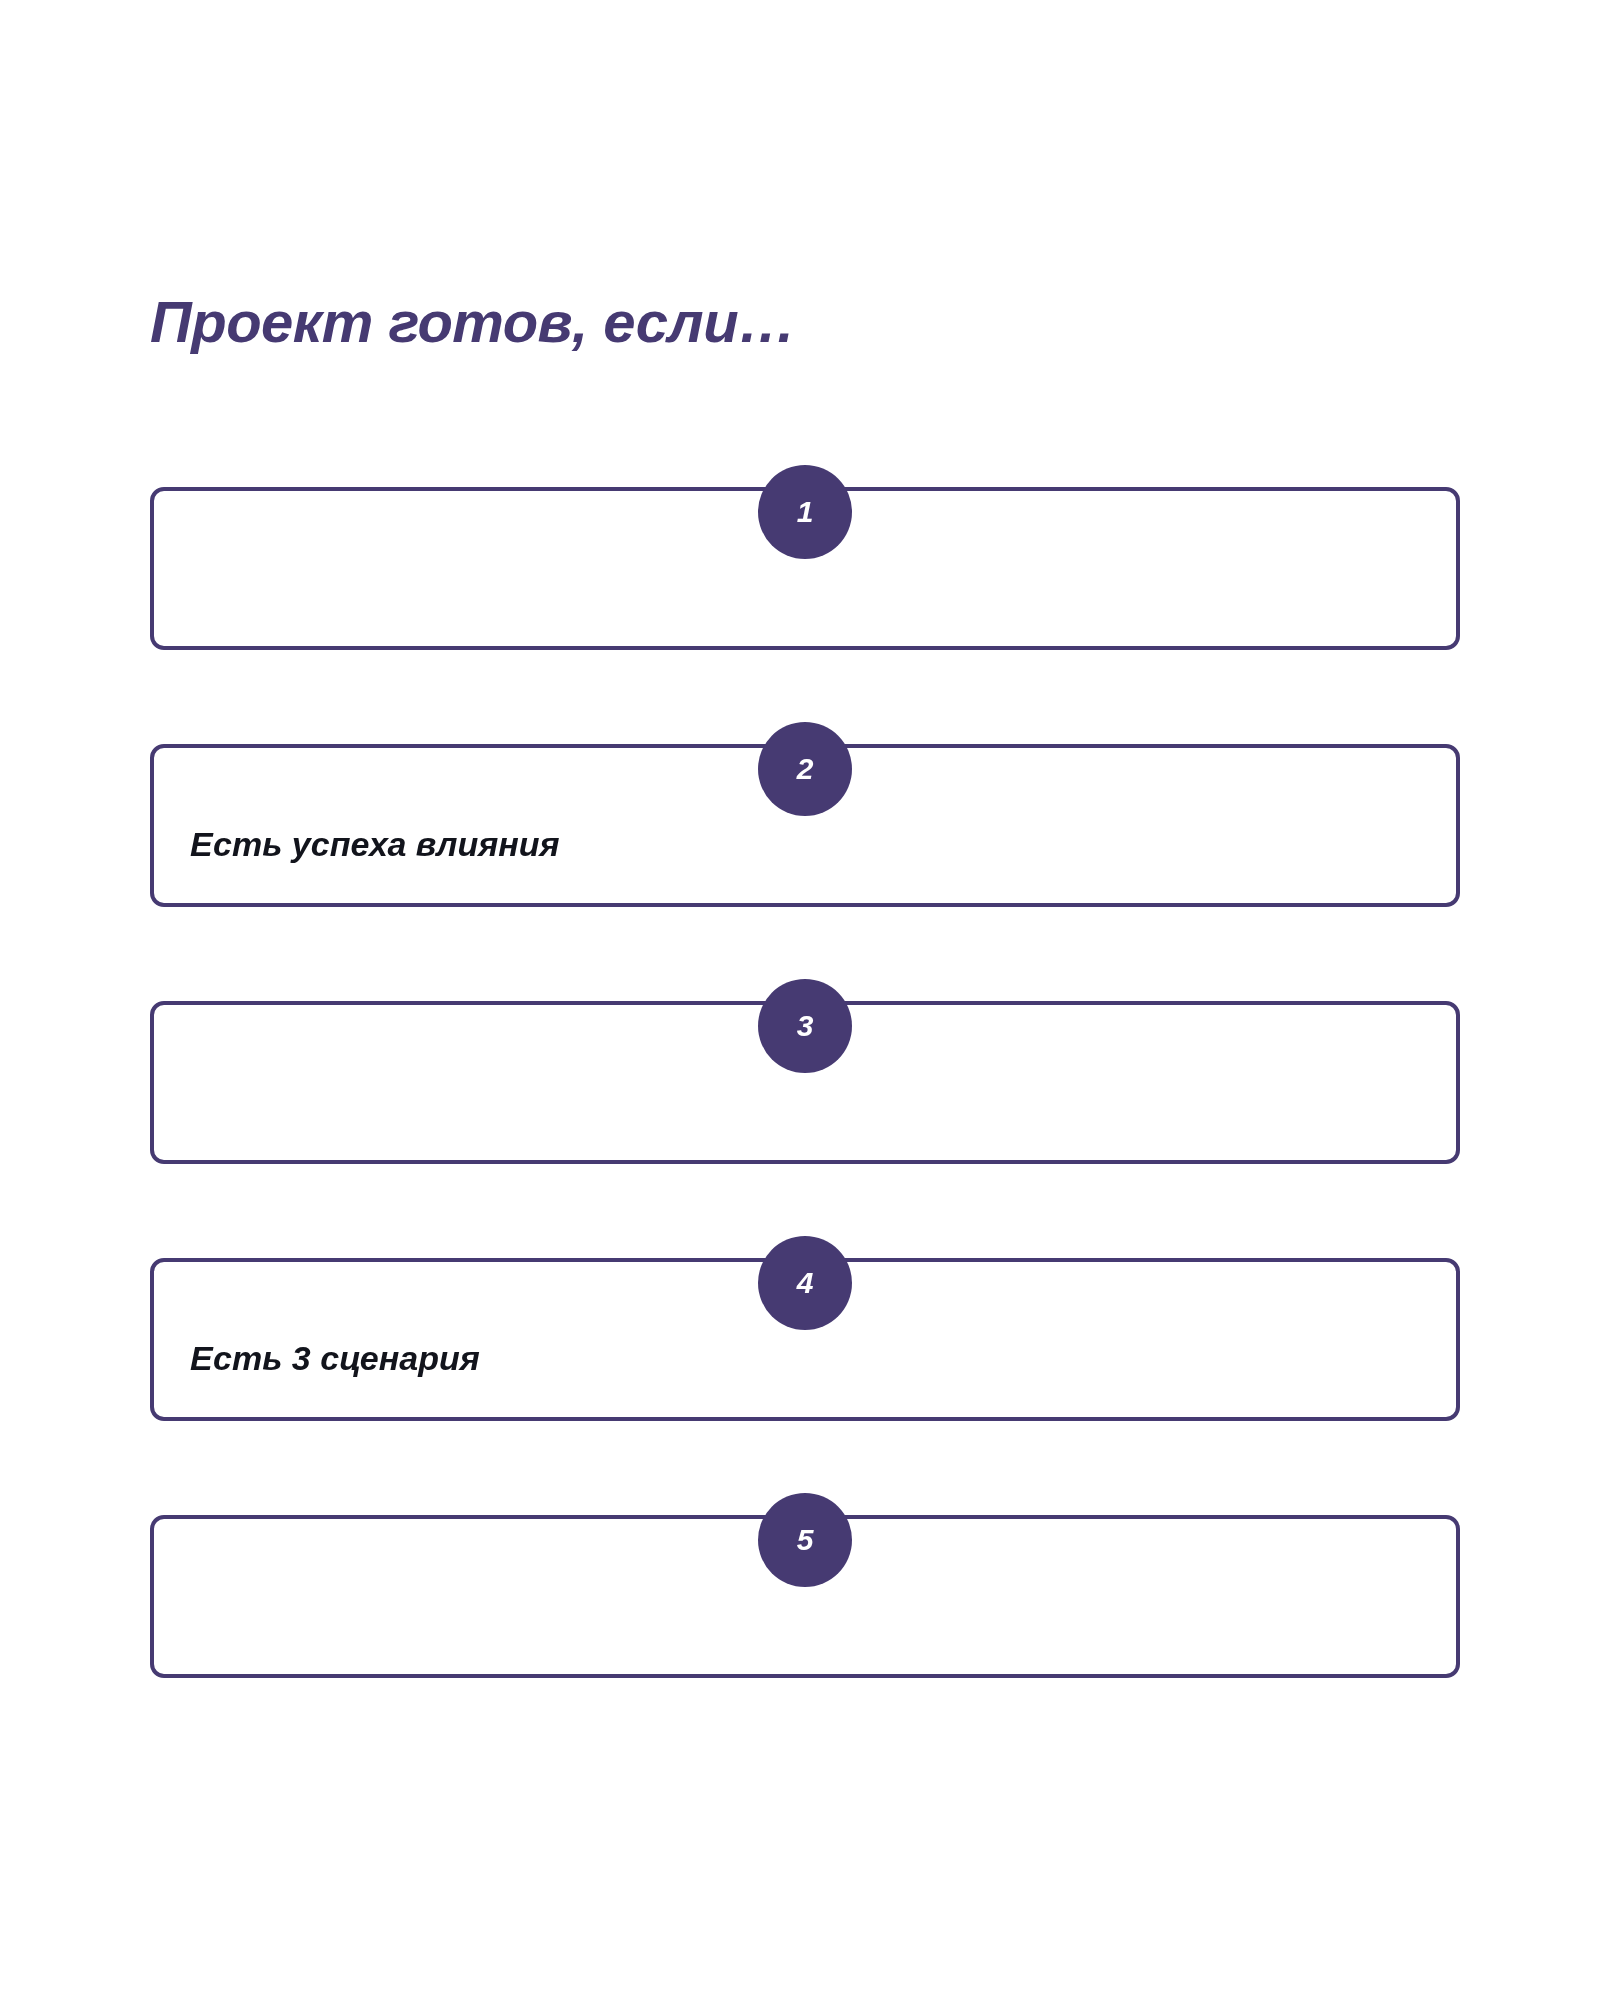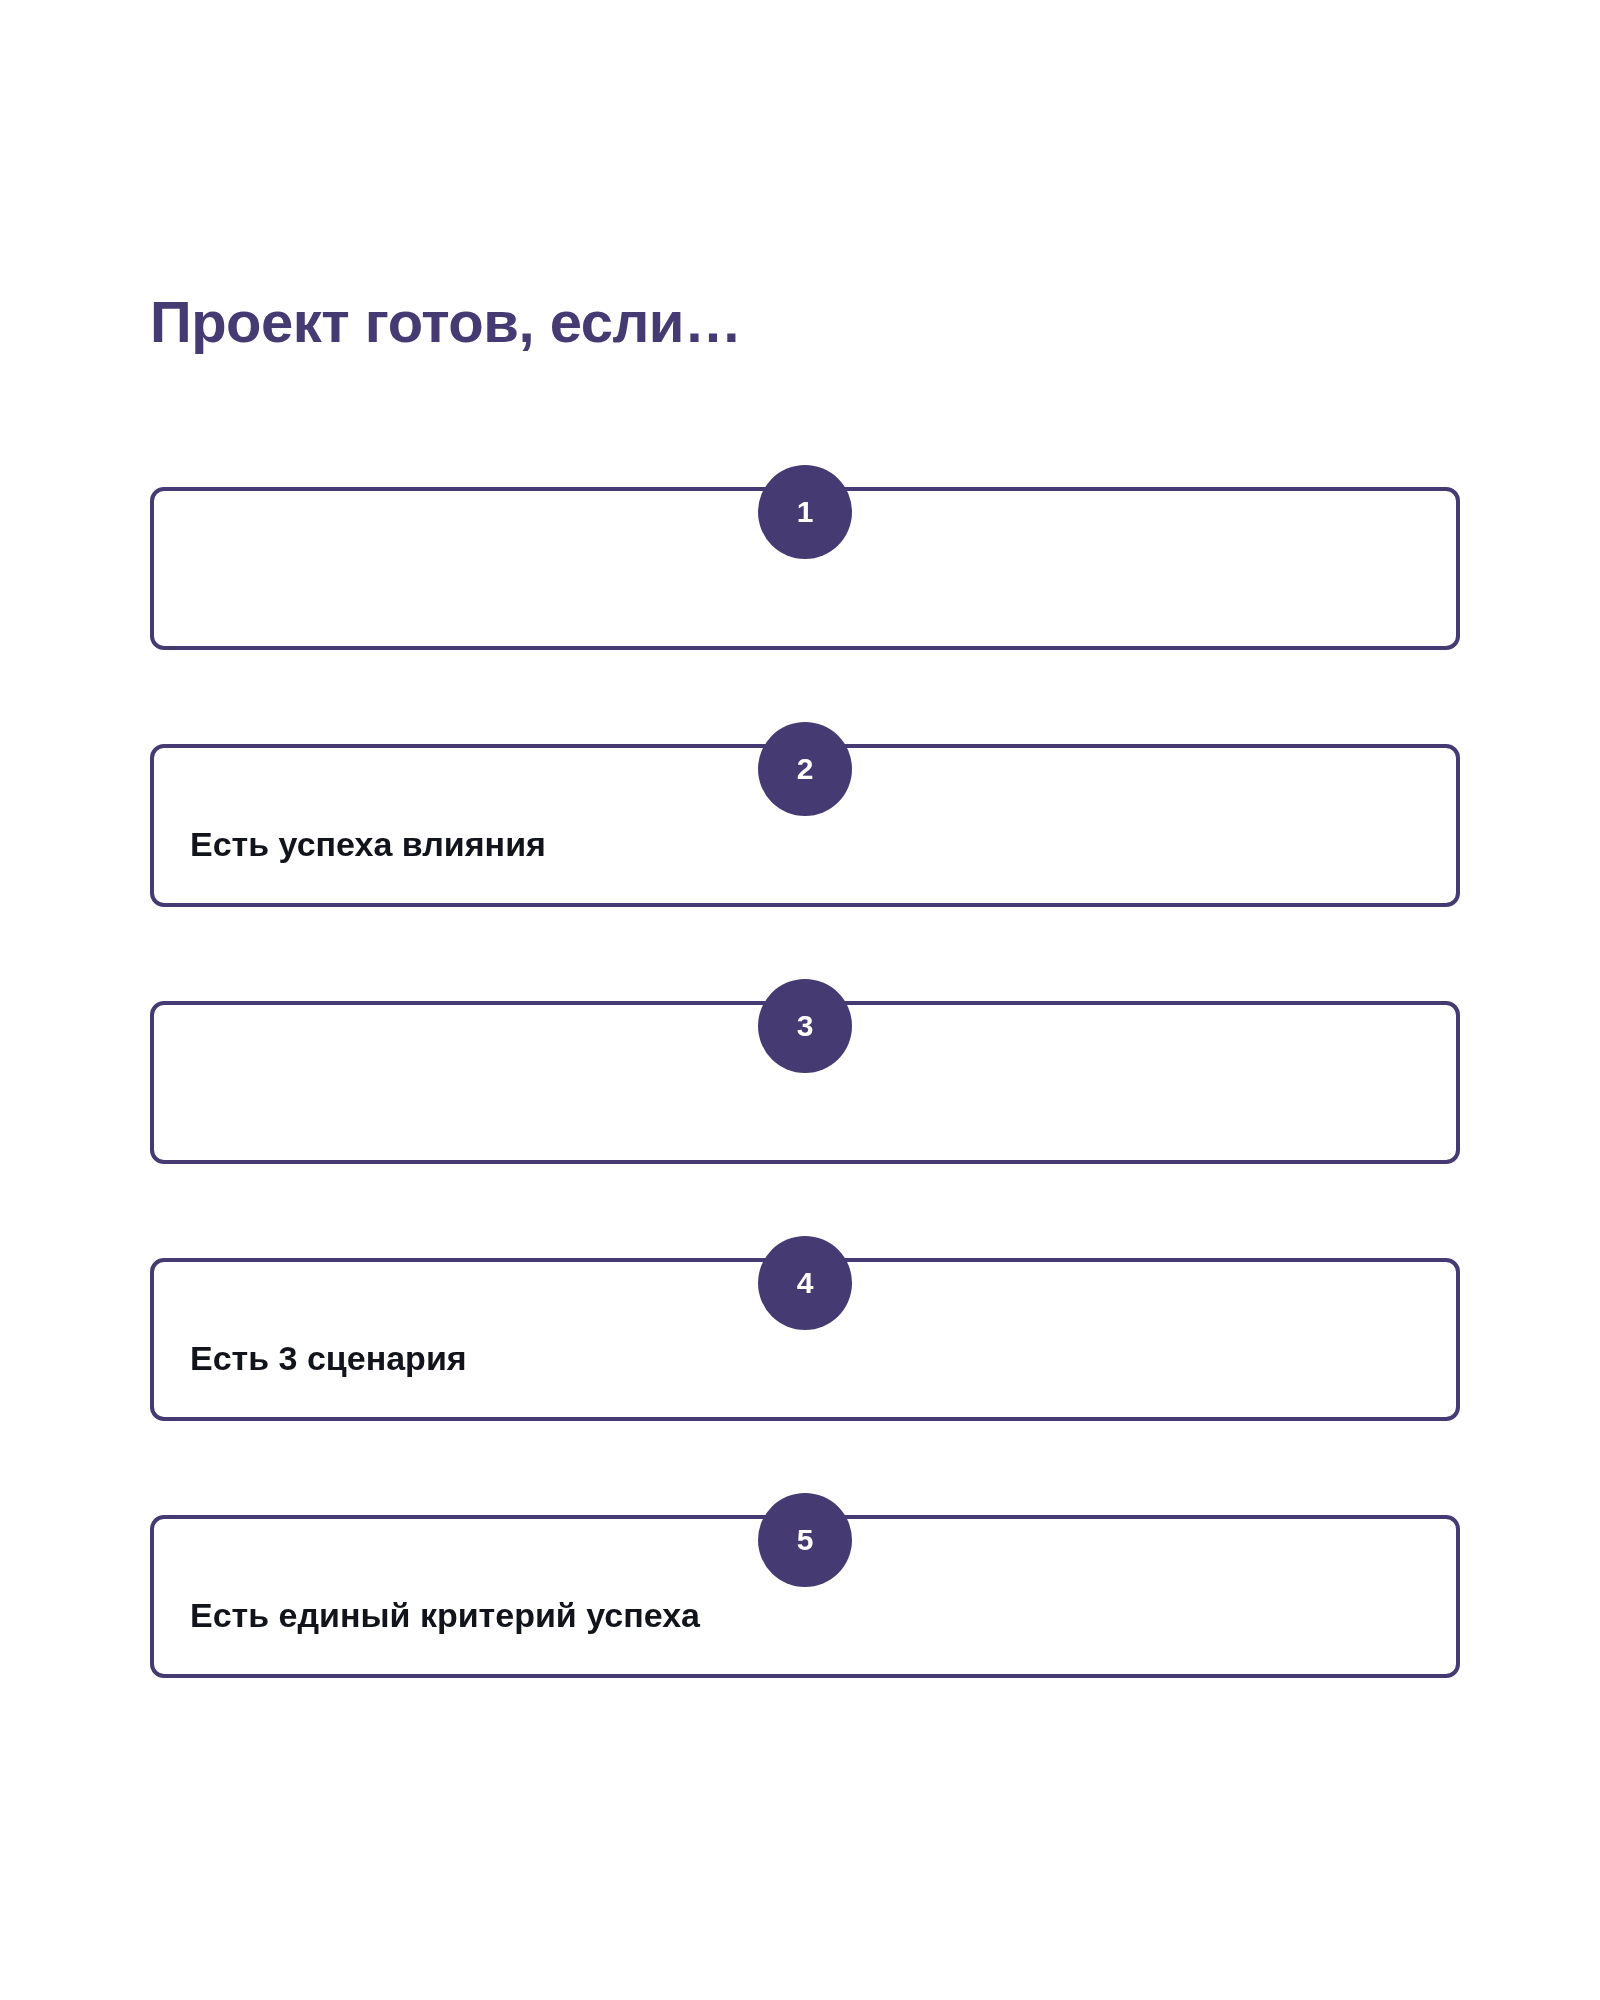--- a/index.html
+++ b/index.html
@@ -14,20 +14,21 @@
     -webkit-font-smoothing: antialiased;
   }
 
   .slide {
     position: relative;
     width: 1600px;
     height: 1608px;
     background: #ffffff;
     box-sizing: border-box;
     padding: 0;
+    font-style: italic;
   }
 
   .title {
     position: absolute;
     left: 150px;
     top: 290px;
     font-size: 58px;
     font-weight: bold;
     color: #463a72;
     letter-spacing: -0.5px;
@@ -116,17 +117,16 @@
 
     <div class="item">
       <div class="item-box"></div>
       <div class="badge">4</div>
       <div class="item-label">Есть 3 сценария</div>
     </div>
 
     <div class="item">
       <div class="item-box"></div>
       <div class="badge">5</div>
-      <div class="item-label">Есть единый критерий успеха</div>
     </div>
 
   </div>
 </div>
 
 </body></html>

